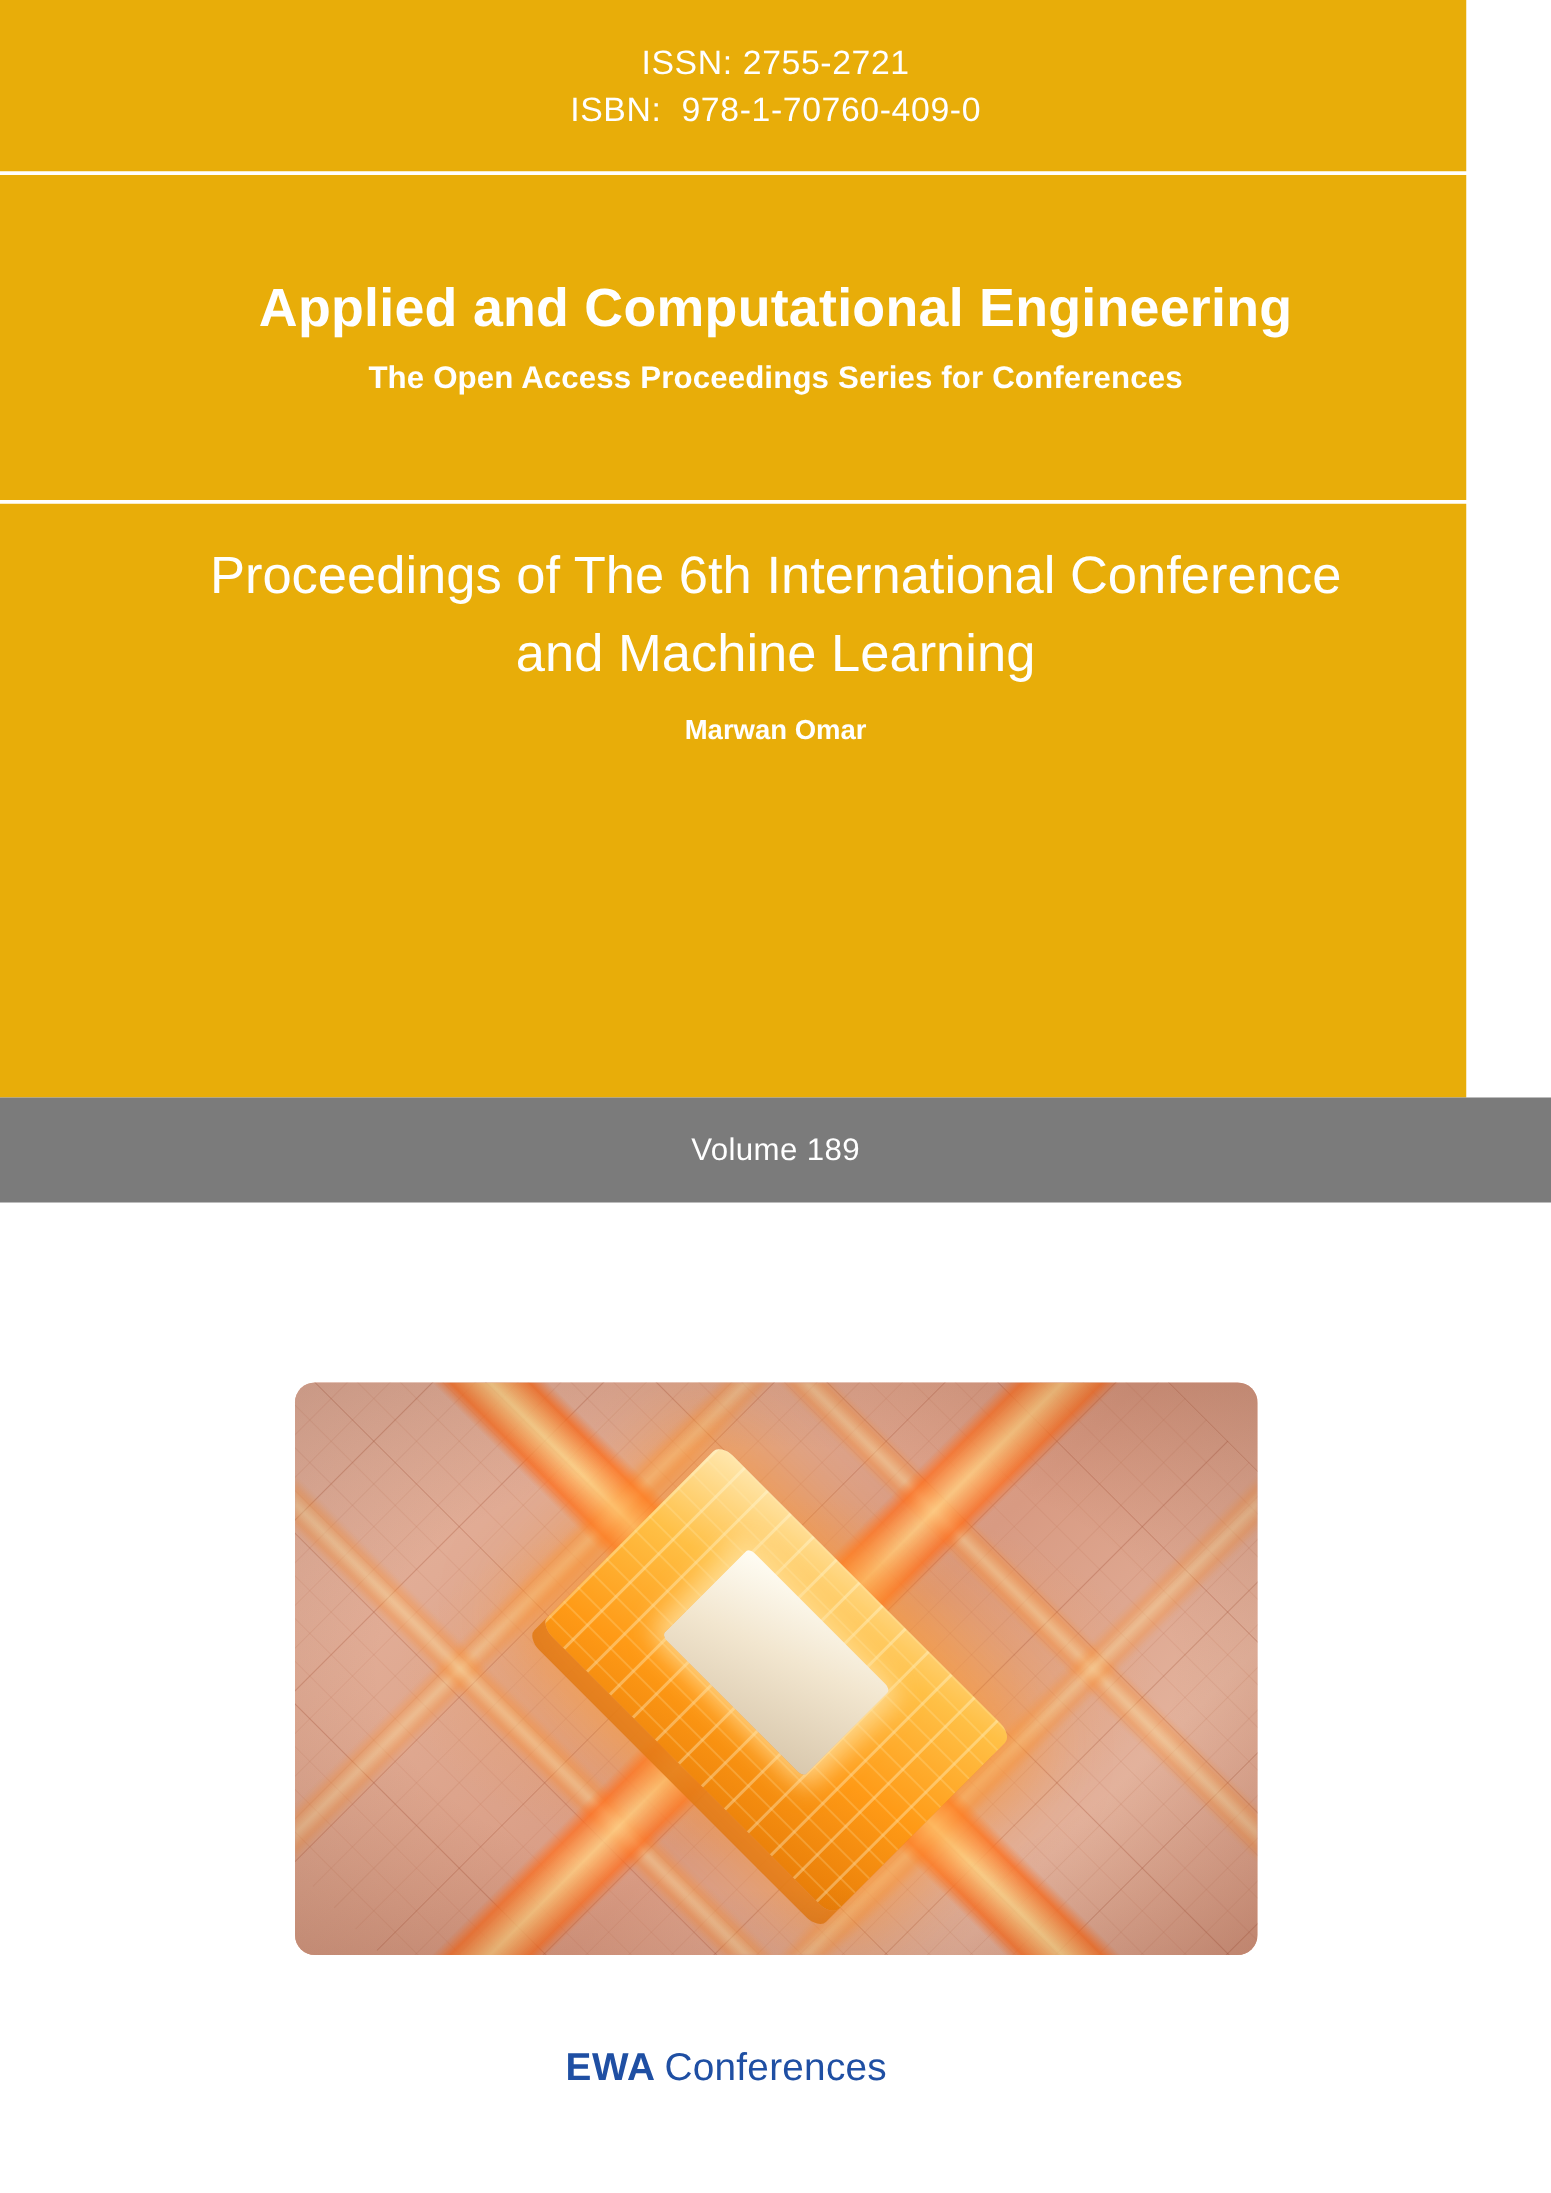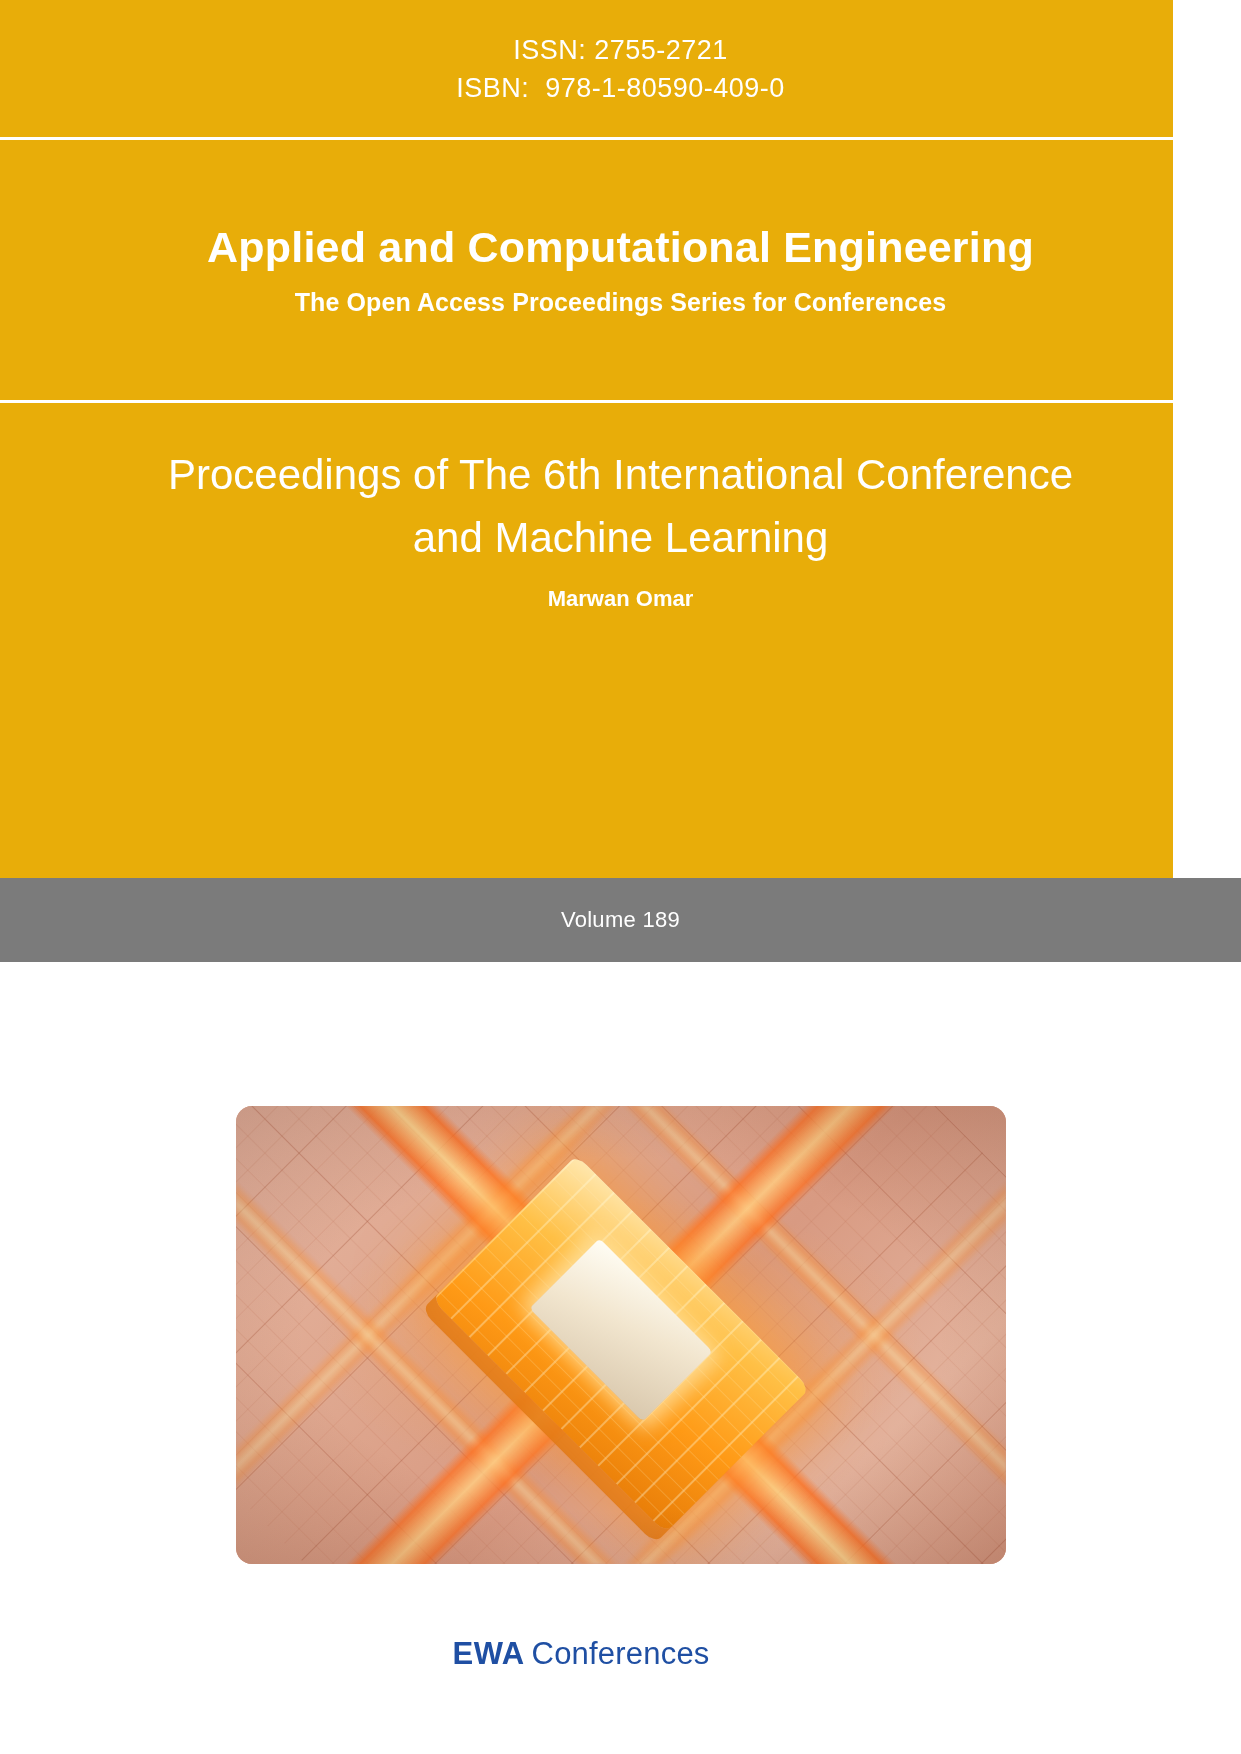--- a/index.html
+++ b/index.html
@@ -93,21 +93,20 @@
     position: absolute;
     left: 0;
     top: 403px;
     width: 1241px;
     height: 475px;
     display: flex;
     flex-direction: column;
     align-items: center;
     padding-top: 25px;
     box-sizing: border-box;
-    margin-top: 15px;
   }
   .conf-title {
     color: #ffffff;
     font-size: 42px;
     font-weight: 400;
     line-height: 63px;
     text-align: center;
     width: 1080px;
   }
   .conf-acronym {
@@ -135,21 +134,21 @@
     top: 878px;
     width: 1241px;
     height: 84px;
     background: #7b7b7b;
     display: flex;
     align-items: center;
     justify-content: center;
   }
   .volume-text {
     color: #ffffff;
-    font-size: 22px;
+    font-size: 25px;
     font-weight: 400;
     letter-spacing: 0.3px;
   }
 
   
   .cover-image-wrap {
     position: absolute;
     left: 236px;
     top: 1106px;
     width: 770px;
@@ -274,21 +273,21 @@
 </style>
 </head>
 <body>
 
 <div class="page">
 
   <div class="yellow-block">
 
     <div class="issn-area">
       <div class="issn-line">ISSN: 2755-2721</div>
-      <div class="issn-line">ISBN:  978-1-80590-409-0</div>
+      <div class="issn-line">ISBN:  978-1-70760-409-0</div>
     </div>
 
     <div class="rule rule-top"></div>
 
     <div class="series-area">
       <div class="series-title">Applied and Computational Engineering</div>
       <div class="series-sub">The Open Access Proceedings Series for Conferences</div>
     </div>
 
     <div class="rule rule-mid"></div>

